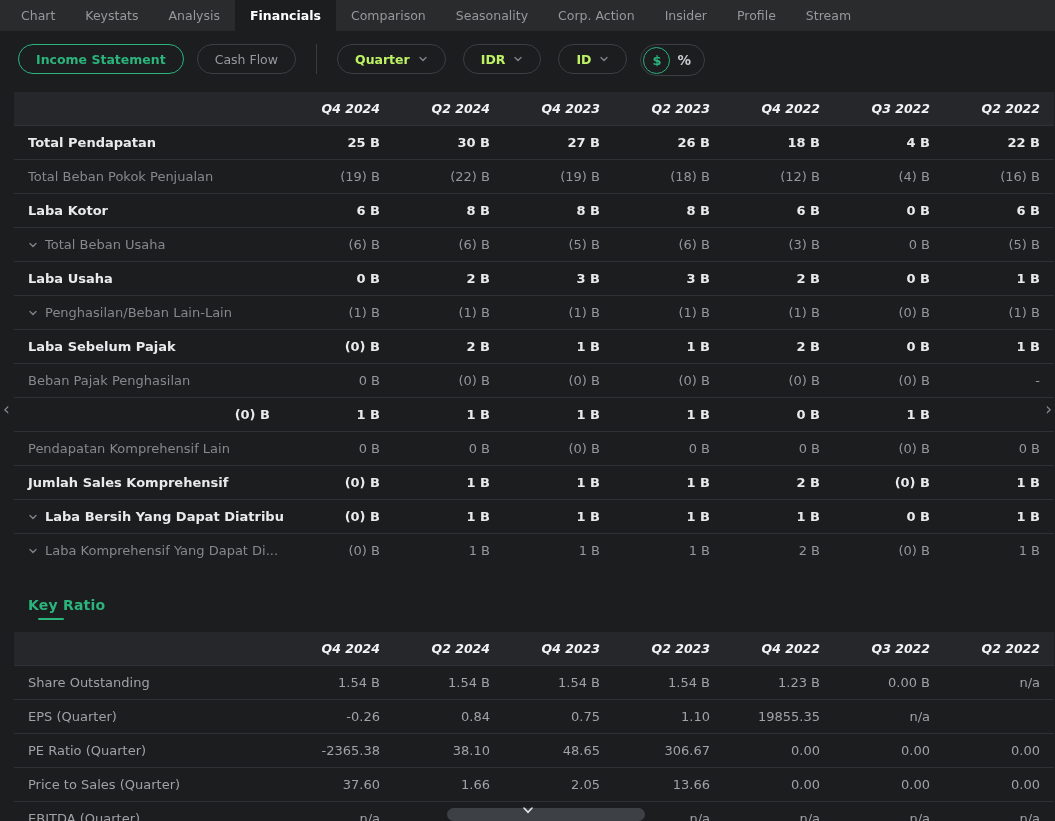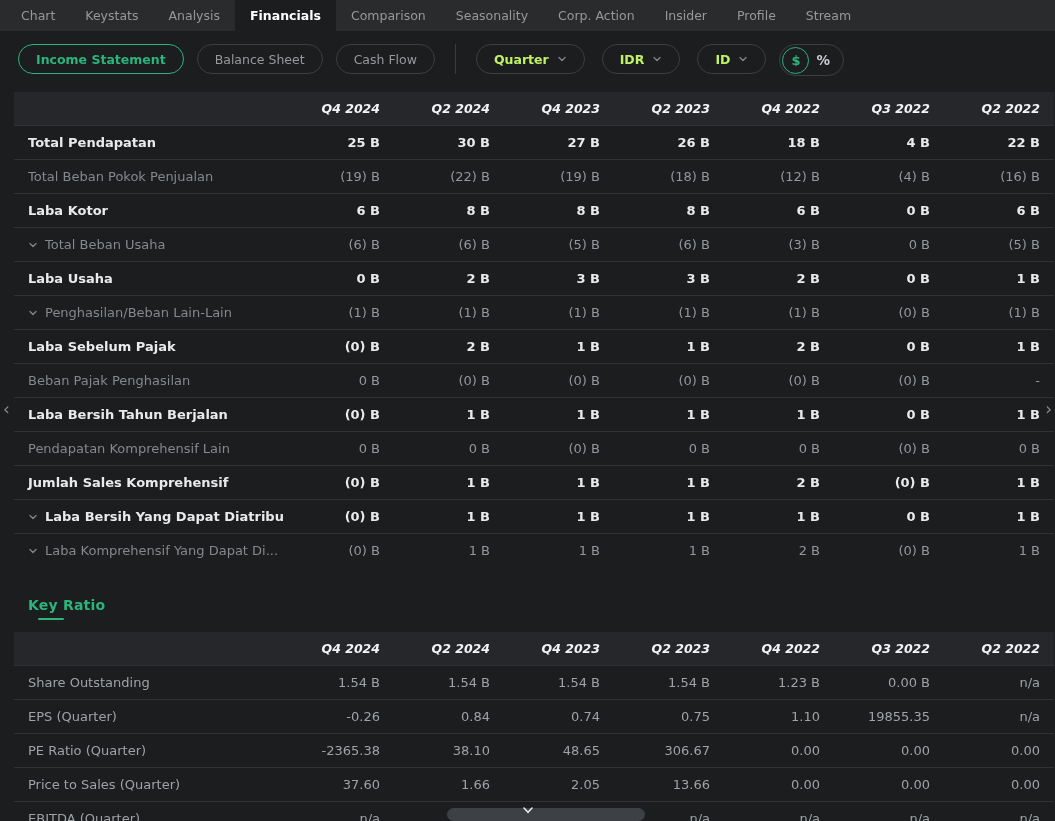--- a/index.html
+++ b/index.html
@@ -71,21 +71,20 @@
     <div class="nav-tab">Seasonality</div>
     <div class="nav-tab">Corp. Action</div>
     <div class="nav-tab">Insider</div>
     <div class="nav-tab">Profile</div>
     <div class="nav-tab">Stream</div>
   </div>
 
 <div class="toolbar">
   <span style="display:flex;gap:13px;">
       <div class="pill active">Income Statement</div>
-      <div class="pill">Balance Sheet</div>
       <div class="pill">Cash Flow</div>
     </span>
   <span class="vdivider"></span>
   <span style="display:flex;gap:17px;">
       <div class="pill dropdown">
         <span>Quarter</span>
         <span class="row-chevron-icon">
           <svg width="10" height="10" viewBox="0 0 10 10">
             <path d="M2 3.5 L5 6.6 L8 3.5" fill="none" stroke="currentColor" stroke-width="1.4" stroke-linecap="round"></path>
           </svg>
@@ -225,23 +224,20 @@
       </div>
       <div class="t-cell t-val">0 B</div>
       <div class="t-cell t-val">(0) B</div>
       <div class="t-cell t-val">(0) B</div>
       <div class="t-cell t-val">(0) B</div>
       <div class="t-cell t-val">(0) B</div>
       <div class="t-cell t-val">(0) B</div>
       <div class="t-cell t-val">-</div>
     </div>
     <div class="t-grid t-row row-bold">
-      <div class="t-cell t-label">
-        <span>Laba Bersih Tahun Berjalan</span>
-      </div>
       <div class="t-cell t-val">(0) B</div>
       <div class="t-cell t-val">1 B</div>
       <div class="t-cell t-val">1 B</div>
       <div class="t-cell t-val">1 B</div>
       <div class="t-cell t-val">1 B</div>
       <div class="t-cell t-val">0 B</div>
       <div class="t-cell t-val">1 B</div>
     </div>
     <div class="t-grid t-row row-gray">
       <div class="t-cell t-label">
@@ -327,21 +323,20 @@
       <div class="t-cell t-val">1.23 B</div>
       <div class="t-cell t-val">0.00 B</div>
       <div class="t-cell t-val">n/a</div>
     </div>
     <div class="t-grid t-row row-ratio">
       <div class="t-cell t-label">
         <span>EPS (Quarter)</span>
       </div>
       <div class="t-cell t-val">-0.26</div>
       <div class="t-cell t-val">0.84</div>
-      <div class="t-cell t-val">0.74</div>
       <div class="t-cell t-val">0.75</div>
       <div class="t-cell t-val">1.10</div>
       <div class="t-cell t-val">19855.35</div>
       <div class="t-cell t-val">n/a</div>
     </div>
     <div class="t-grid t-row row-ratio">
       <div class="t-cell t-label">
         <span>PE Ratio (Quarter)</span>
       </div>
       <div class="t-cell t-val">-2365.38</div>

